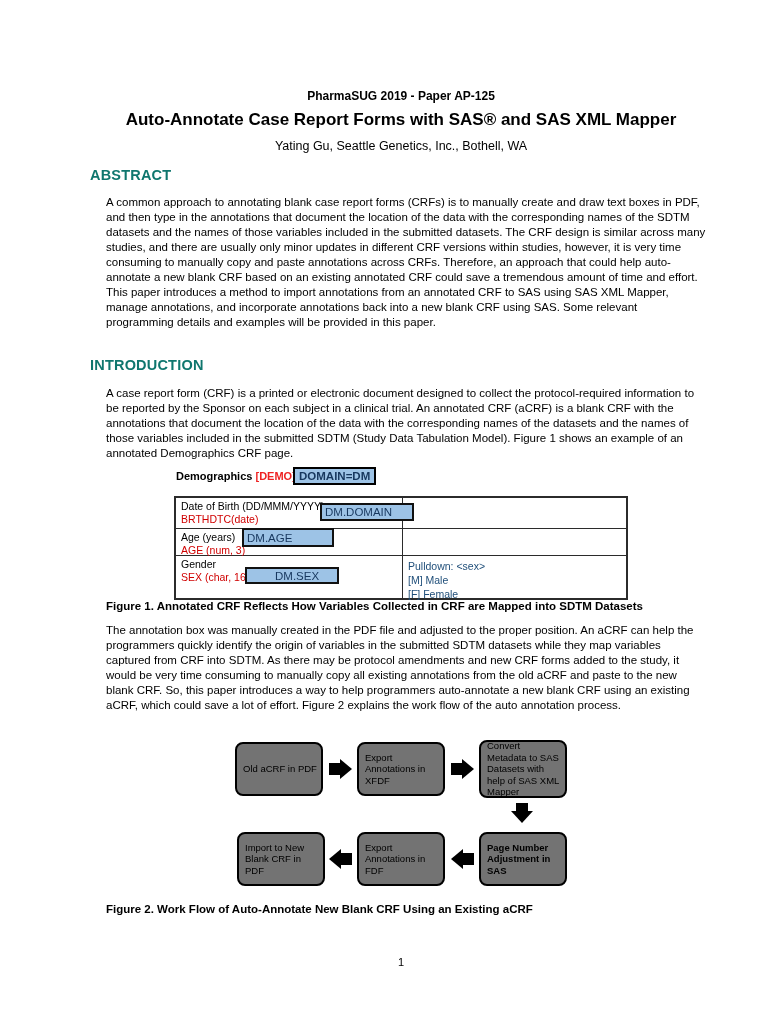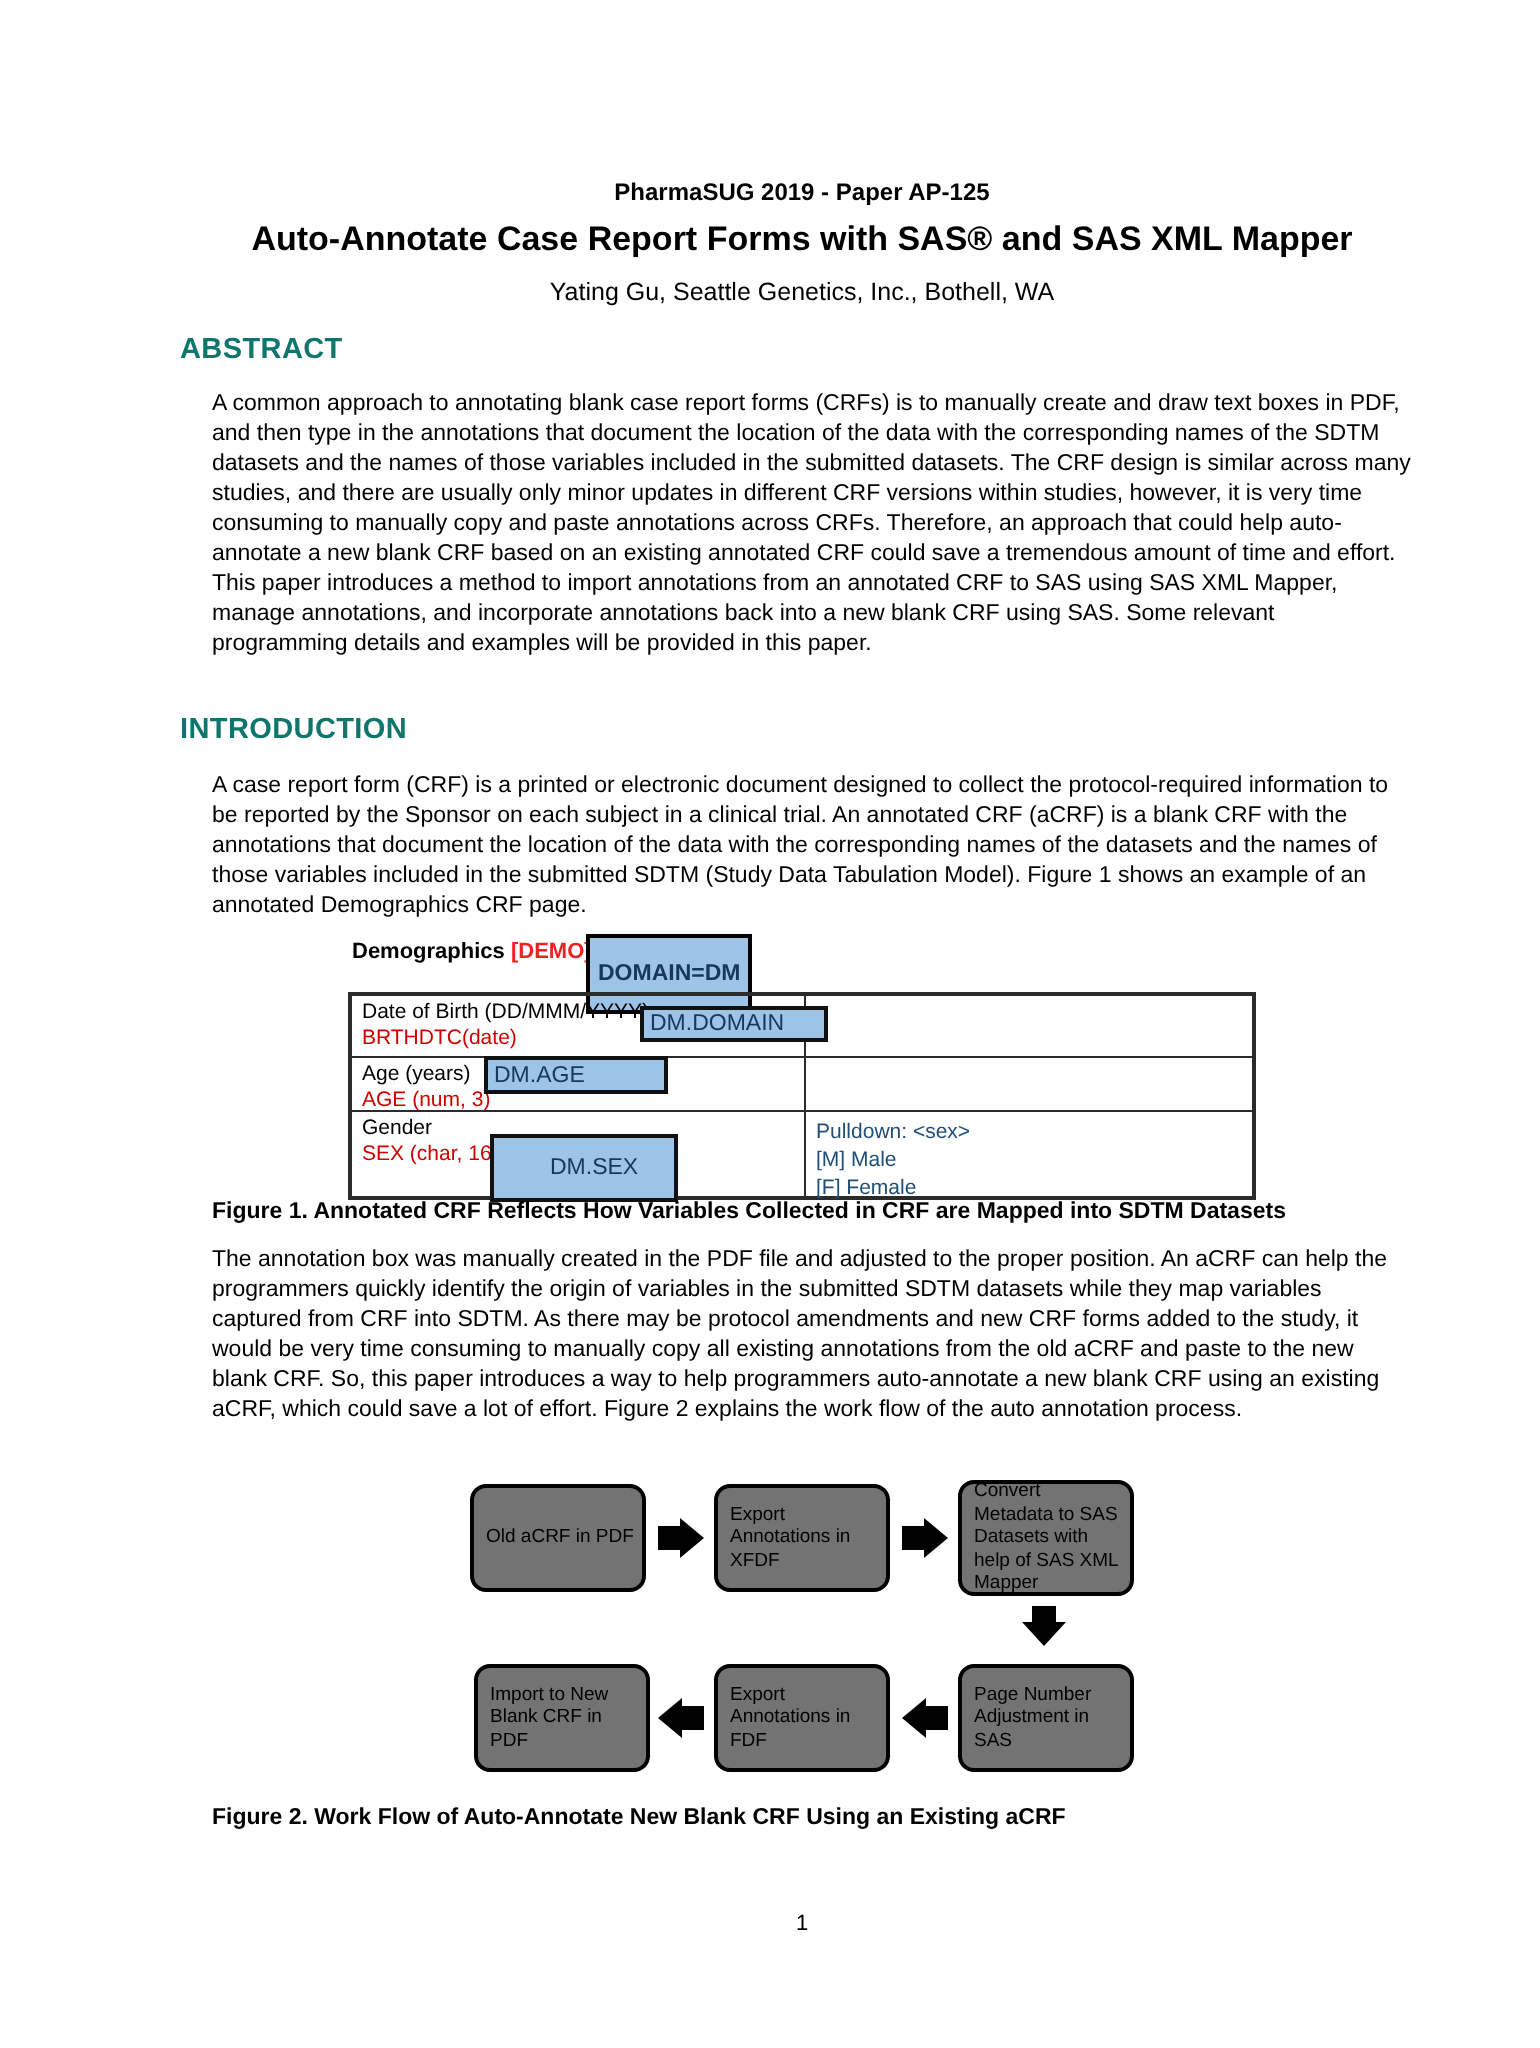--- a/index.html
+++ b/index.html
@@ -26,51 +26,51 @@
   .caption{position:absolute;left:90px;width:612px;margin:0;font-size:11.5px;font-weight:bold;}
   #cap1{top:600px;}
   #cap2{top:903px;}
 
   
   .fig1{position:absolute;left:158px;top:469px;width:452px;height:130px;}
   .fig1-title{position:absolute;left:2px;top:1px;font-size:11px;font-weight:bold;}
   .demo-red{color:#ee2222;}
   .domain-box{position:absolute;left:119px;top:-2px;background:#9dc3e6;
         border:2px solid #000;color:#17375e;font-size:11.5px;font-weight:600;
-        padding:12px 4px;white-space:nowrap;}
+        padding:1px 4px;white-space:nowrap;}
   .crf-table{position:absolute;left:0;top:27px;width:450px;height:100px;
         border:2px solid #2b2b2b;box-sizing:content-box;}
   .crf-row{display:flex;box-sizing:border-box;}
   #row1{height:30px;}
   #row2{height:27px;border-top:1.5px solid #2b2b2b;}
   #row3{height:43px;border-top:1.5px solid #2b2b2b;}
   .crf-left{width:226px;box-sizing:border-box;padding:2px 0 0 5px;}
   .crf-right{flex:1;border-left:1.5px solid #2b2b2b;box-sizing:border-box;}
   .fld{font-size:10.5px;line-height:13px;color:#000;white-space:nowrap;}
   .ann{font-size:10.5px;line-height:13px;color:#d00000;white-space:nowrap;}
   .abox{position:absolute;background:#9dc3e6;border:2px solid #111;color:#17375e;
         font-size:11.5px;display:flex;align-items:center;padding-left:3px;
         box-sizing:border-box;white-space:nowrap;}
   #abox1{left:144px;top:5px;width:94px;height:18px;}
   #abox2{left:66px;top:30px;width:92px;height:19px;text-align:right;}
-  #abox3{left:69px;top:69px;width:94px;height:34px;padding-left:28px;}
+  #abox3{left:69px;top:69px;width:94px;height:17px;padding-left:28px;}
   .pulldown{padding:3px 0 0 5px;font-size:10.5px;line-height:14px;color:#1f4e79;}
   .pulldown div{white-space:nowrap;}
 
   
   .fig2{position:absolute;left:219px;top:740px;width:332px;height:152px;}
   .fbox{position:absolute;box-sizing:border-box;border:2.5px solid #000;border-radius:8px;
         background:#737373;font-size:9.5px;line-height:11.5px;display:flex;align-items:center;
         padding:3px 3px 3px 6px;}
   #fb1{left:0;top:2px;width:88px;height:54px;}
   #fb2{left:122px;top:2px;width:88px;height:54px;}
   #fb3{left:244px;top:0;width:88px;height:58px;}
   #fb4{left:2px;top:92px;width:88px;height:54px;}
   #fb5{left:122px;top:92px;width:88px;height:54px;}
-  #fb6{left:244px;top:92px;width:88px;height:54px;}
+  #fb6{left:244px;top:92px;width:88px;height:54px;font-weight:bold;}
   .harrow{position:absolute;display:flex;align-items:center;}
   .shaft-r{width:11px;height:12px;background:#000;}
   .head-r{width:0;height:0;border-top:10px solid transparent;
         border-bottom:10px solid transparent;border-left:12px solid #000;}
   .head-l{width:0;height:0;border-top:10px solid transparent;
         border-bottom:10px solid transparent;border-right:12px solid #000;}
   #ar1{left:94px;top:19px;} #ar2{left:216px;top:19px;}
   #al1{left:94px;top:109px;} #al2{left:216px;top:109px;}
   .varrow{position:absolute;display:flex;flex-direction:column;align-items:center;}
   .shaft-d{width:12px;height:8px;background:#000;}

